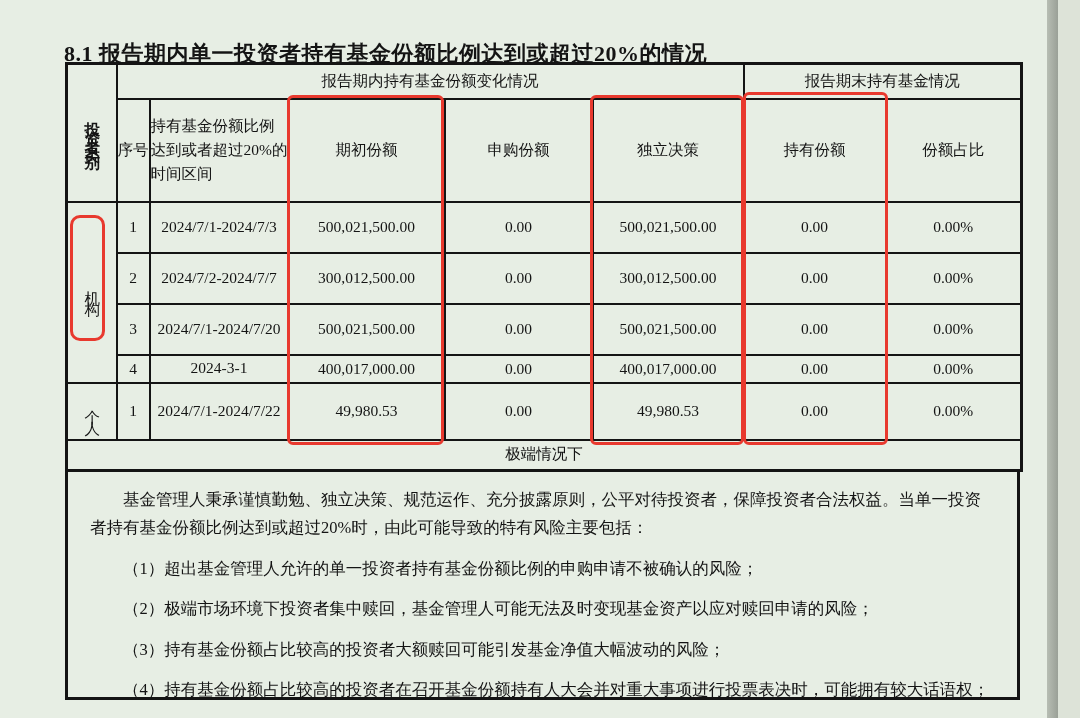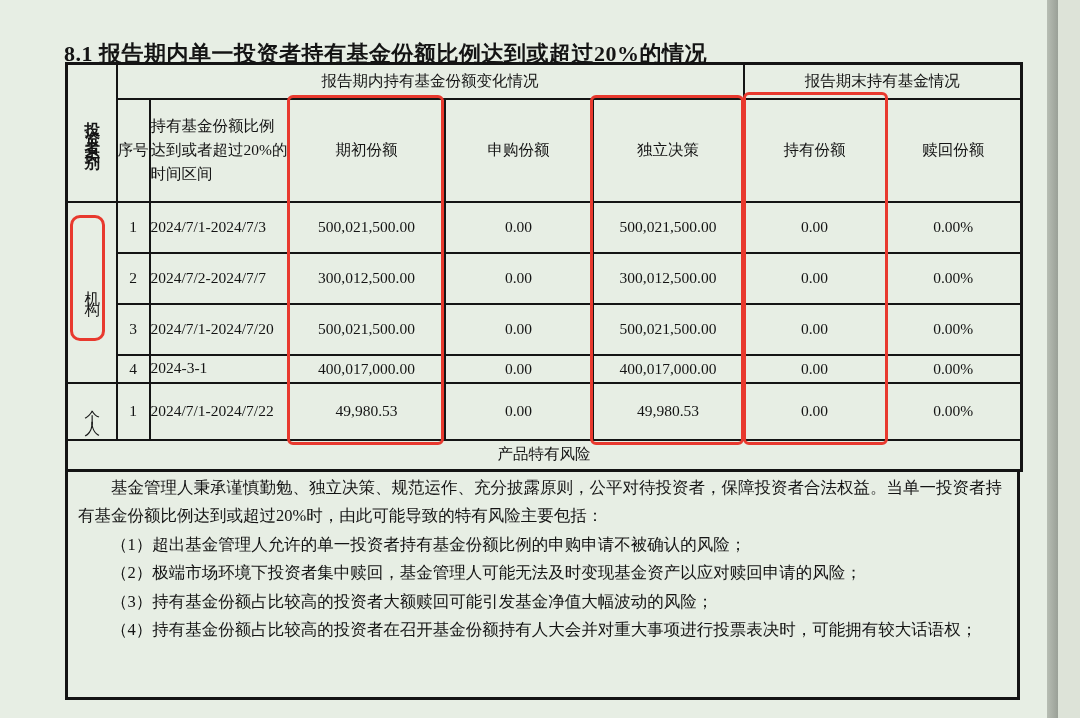--- a/index.html
+++ b/index.html
@@ -19,41 +19,41 @@
   table.report{
     position:absolute;left:65px;top:62px;width:955px;
     border-collapse:collapse;table-layout:fixed;
     font-size:15.5px;
   }
   table.report td{border:2px solid #141414;padding:0;vertical-align:middle;
     overflow:hidden;background:transparent;}
   table.report{border:3px solid #141414;}
   td.ctr{text-align:center;}
   td.num{text-align:center;padding-right:10px;}
-  td.period-cell{padding:2px 6px;word-break:break-all;line-height:1.35;}
+  td.period-cell{text-align:center;padding:2px 6px;word-break:break-all;line-height:1.35;}
   td.header-cell{text-align:center;margin-left:10px;}
   td.period-header{padding:2px 8px;text-align:left;line-height:1.55;margin-left:24px;}
   td.investor-type{font-weight:bold;}
   .vtext{writing-mode:vertical-rl;text-orientation:upright;display:inline-block;
     letter-spacing:0.55em;margin:0 auto;}
   .vtext-tight{writing-mode:vertical-rl;text-orientation:upright;display:inline-block;
     letter-spacing:0.75em;margin:0 auto;}
   tr.hrow1{height:35px;}
   tr.hrow2{height:103px;}
   tr.r51{height:51px;}
   tr.r28{height:28px;}
   tr.r57{height:57px;}
   tr.risk-row{height:31px;}
 
   .risk-box{
     position:absolute;left:65px;top:469px;width:955px;height:231px;
     border:3px solid #141414;border-top:none;box-sizing:border-box;
     padding:5px 10px 0 10px;font-size:16.5px;line-height:28.4px;
   }
-  .risk-box p{margin:0;text-indent:2em;}
+  .risk-box p{margin:12px;text-indent:2em;}
 
   .hl{position:absolute;border:3px solid #e8392e;border-radius:6px;box-sizing:border-box;
     pointer-events:none;}
   .hl-opening{left:287px;top:95px;width:157px;height:350px;}
   .hl-redeem{left:590px;top:95px;width:154px;height:350px;}
   .hl-holding{left:743px;top:92px;width:145px;height:353px;}
   .hl-org{left:70px;top:215px;width:35px;height:126px;border-radius:10px;}
 </style>
 </head>
 <body>
@@ -77,21 +77,21 @@
     <td class="header-cell" colspan="5">报告期内持有基金份额变化情况</td>
     <td class="header-cell" colspan="2">报告期末持有基金情况</td>
   </tr>
   <tr class="hrow2">
     <td class="ctr"><span>序号</span></td>
     <td class="period-header">持有基金份额比例达到或者超过20%的时间区间</td>
     <td class="header-cell">期初份额</td>
     <td class="header-cell">申购份额</td>
     <td class="header-cell">独立决策</td>
     <td class="header-cell">持有份额</td>
-    <td class="header-cell">赎回份额</td>
+    <td class="header-cell">份额占比</td>
   </tr>
 
   <tr class="r51">
     <td class="ctr" rowspan="4"><span class="vtext-tight">机构</span></td>
     <td class="ctr">1</td>
     <td class="period-cell">2024/7/1-2024/7/3</td>
     <td class="num">500,021,500.00</td>
     <td class="num">0.00</td>
     <td class="num">500,021,500.00</td>
     <td class="num">0.00</td>
@@ -128,21 +128,21 @@
     <td class="ctr"><span class="vtext-tight">个人</span></td>
     <td class="ctr">1</td>
     <td class="period-cell">2024/7/1-2024/7/22</td>
     <td class="num">49,980.53</td>
     <td class="num">0.00</td>
     <td class="num">49,980.53</td>
     <td class="num">0.00</td>
     <td class="num">0.00%</td>
   </tr>
   <tr class="risk-row">
-    <td class="ctr" colspan="8">产品特有风险</td>
+    <td class="ctr" colspan="8">极端情况下</td>
   </tr>
 </tbody>
   </table>
 
 <div class="risk-box">
   <p>基金管理人秉承谨慎勤勉、独立决策、规范运作、充分披露原则，公平对待投资者，保障投资者合法权益。当单一投资者持有基金份额比例达到或超过20%时，由此可能导致的特有风险主要包括：</p>
   <p>（1）超出基金管理人允许的单一投资者持有基金份额比例的申购申请不被确认的风险；</p>
   <p>（2）极端市场环境下投资者集中赎回，基金管理人可能无法及时变现基金资产以应对赎回申请的风险；</p>
   <p>（3）持有基金份额占比较高的投资者大额赎回可能引发基金净值大幅波动的风险；</p>
   <p>（4）持有基金份额占比较高的投资者在召开基金份额持有人大会并对重大事项进行投票表决时，可能拥有较大话语权；</p>

